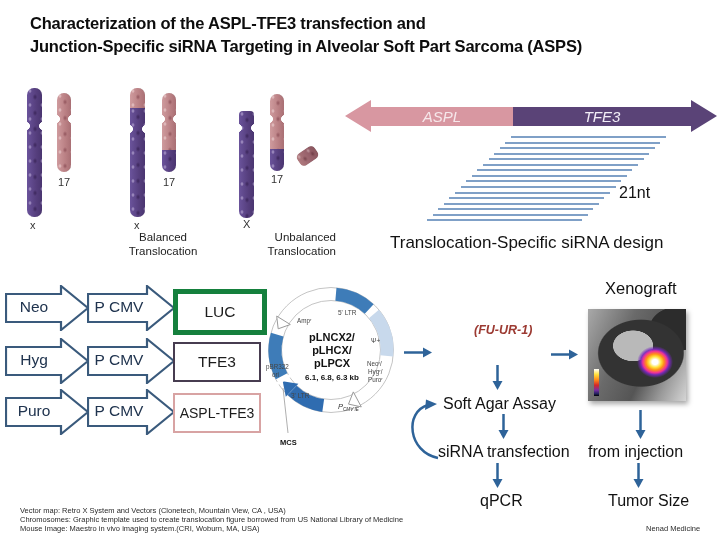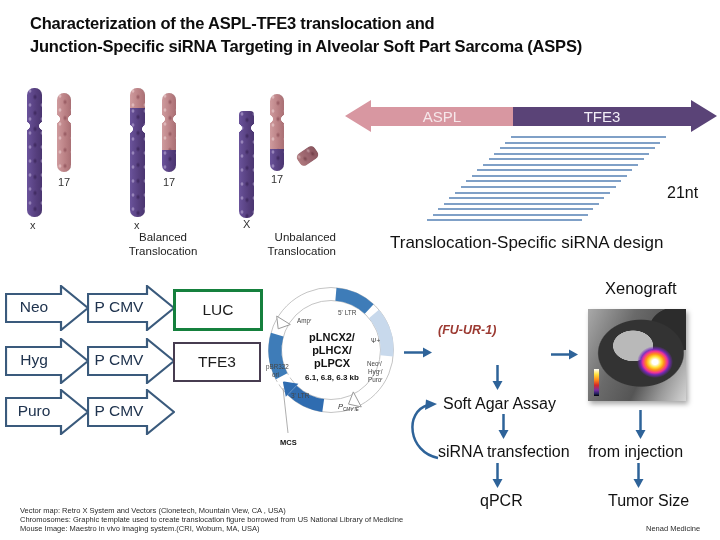--- a/index.html
+++ b/index.html
@@ -29,35 +29,35 @@
       background-size:11px 13px,9px 15px,100% 100%;}
   .cent{position:absolute;left:0;right:0;height:10px;background:
       radial-gradient(7px 6px at -2px 50%, #fff 68%, rgba(255,255,255,0) 72%),
       radial-gradient(7px 6px at calc(100% + 2px) 50%, #fff 68%, rgba(255,255,255,0) 72%);}
   .chrlabel{font-size:11px;color:#333;}
   .caption{font-size:11.5px;line-height:13.5px;color:#222;text-align:center;width:100px;}
   
   .fusion{left:345px;top:100px;width:372px;height:33px;}
   .fusion .bar{position:absolute;top:7px;height:19px;}
   .fusion .tri{position:absolute;top:0;width:0;height:0;border-top:16.5px solid transparent;border-bottom:16.5px solid transparent;}
-  .fusion-label{position:absolute;top:8px;font-size:15px;text-align:center;}
+  .fusion-label{position:absolute;top:8px;font-size:15px;text-align:center;font-style:italic;}
   
   .sirna-line{position:absolute;width:155px;height:2px;background:#7fa0c7;}
   .bigtext{font-size:16.5px;color:#121212;}
   
   .construct-row{position:absolute;left:5px;width:262px;height:46px;}
   .construct-row svg{position:absolute;top:0;}
   .arrow-label{position:absolute;top:13px;font-size:15.5px;color:#20344f;text-align:center;}
   .gene-box{position:absolute;left:168px;top:4px;width:84px;height:36px;background:#fff;
             display:flex;align-items:center;justify-content:center;font-size:15.5px;color:#1c1c1c;}
-  .gene-0{border:3px solid #15803d;}
+  .gene-0{border:5px solid #15803d;}
   .gene-1{border:2.5px solid #473c50;}
   .gene-2{border:2.5px solid #d8a3a3;font-size:14px;}
   
-  .note{font-size:12.5px;font-style:italic;font-weight:bold;color:#9c3a32;}
+  .note{font-size:12.5px;font-style:italic;font-weight:bold;color:#9c3a32;margin-left:36px;}
   .flowtext{font-size:16px;color:#121212;}
   
   .mouse{left:588px;top:309px;width:98px;height:92px;box-shadow:2px 3px 5px rgba(0,0,0,.35);
      background-image:
        radial-gradient(34px 26px at 46% 40%, #b9b9b9 0 58%, rgba(0,0,0,0) 60%),
        radial-gradient(64px 50px at 54% 48%, #333 0 66%, rgba(0,0,0,0) 68%),
        radial-gradient(44px 36px at 90% 22%, #2c2c2c 0 60%, rgba(0,0,0,0) 62%),
        linear-gradient(115deg,#a9a9a9,#6a6a6a 35%,#555 60%,#9a9a9a 80%,#d5d5d5 100%);}
   .glow{position:absolute;left:50%;top:40%;width:36px;height:32px;border-radius:50%;
      background:radial-gradient(closest-side,#ffffff 0 16%,#ffe23c 34%,#ff9016 50%,#f0309a 68%,rgba(120,40,190,.9) 80%,rgba(120,40,190,0) 100%);}
@@ -66,21 +66,21 @@
   
   .foot{font-size:7.5px;line-height:9.2px;color:#2b2b2b;}
   .plasmid-svg text{font-family:"Liberation Sans",sans-serif;}
 </style>
 </head>
 <body>
 
 <div class="slide">
 
   <div class="abs title">
-    <div>Characterization of the ASPL-TFE3 translocation and</div>
+    <div>Characterization of the ASPL-TFE3 transfection and</div>
     <div>Junction-Specific siRNA Targeting in Alveolar Soft Part Sarcoma (ASPS)</div>
   </div>
 
   <div class="chr" style="left:27px;top:88px;width:15px;height:129px;">
     <div class="seg purple" style="flex:1"></div>
     <div class="cent" style="top:33px"></div>
   </div>
   <div class="chr" style="left:57px;top:93px;width:14px;height:79px;">
     <div class="seg pink" style="flex:1"></div>
     <div class="cent" style="top:21px"></div>
@@ -144,21 +144,21 @@
       <div class="sirna-line" style="left: 471.8px; top: 174.85px; background: rgb(127, 160, 199);"></div>
       <div class="sirna-line" style="left: 466.2px; top: 180.4px; background: rgb(127, 160, 199);"></div>
       <div class="sirna-line" style="left: 460.6px; top: 185.95px; background: rgb(127, 160, 199);"></div>
       <div class="sirna-line" style="left: 455px; top: 191.5px; background: rgb(127, 160, 199);"></div>
       <div class="sirna-line" style="left: 449.4px; top: 197.05px; background: rgb(127, 160, 199);"></div>
       <div class="sirna-line" style="left: 443.8px; top: 202.6px; background: rgb(127, 160, 199);"></div>
       <div class="sirna-line" style="left: 438.2px; top: 208.15px; background: rgb(127, 160, 199);"></div>
       <div class="sirna-line" style="left: 432.6px; top: 213.7px; background: rgb(127, 160, 199);"></div>
       <div class="sirna-line" style="left: 427px; top: 219.25px; background: rgb(127, 160, 199);"></div>
     </div>
-  <div class="abs bigtext" style="left:619px;top:184px;font-size:16px;margin-left:48px;">21nt</div>
+  <div class="abs bigtext" style="left:619px;top:184px;font-size:16px;">21nt</div>
   <div class="abs bigtext" style="left:390px;top:233px;font-size:17px;">Translocation-Specific siRNA design</div>
 
   <div class="construct-row" style="top:285px;">
     <svg width="84" height="46" style="left:0">
         <polygon points="1,9 56,9 56,1 83,23 56,45 56,37 1,37" fill="#fff" stroke="#3a5a7c" stroke-width="2.2"></polygon>
       </svg>
     <svg width="88" height="46" style="left:82px">
         <polygon points="1,9 60,9 60,1 87,23 60,45 60,37 1,37" fill="#fff" stroke="#3a5a7c" stroke-width="2.2"></polygon>
       </svg>
     <div class="arrow-label" style="left:4px;width:50px;">Neo</div>
@@ -178,20 +178,21 @@
   </div>
   <div class="construct-row" style="top:389px;">
     <svg width="84" height="46" style="left:0">
         <polygon points="1,9 56,9 56,1 83,23 56,45 56,37 1,37" fill="#fff" stroke="#3a5a7c" stroke-width="2.2"></polygon>
       </svg>
     <svg width="88" height="46" style="left:82px">
         <polygon points="1,9 60,9 60,1 87,23 60,45 60,37 1,37" fill="#fff" stroke="#3a5a7c" stroke-width="2.2"></polygon>
       </svg>
     <div class="arrow-label" style="left:4px;width:50px;">Puro</div>
     <div class="arrow-label" style="left:86px;width:56px;">P CMV</div>
+    <div class="gene-box gene-2">ASPL-TFE3</div>
   </div>
 
   <svg class="abs plasmid-svg" style="left:264px;top:270px;" width="150" height="195" viewBox="0 0 150 195">
     <circle cx="67" cy="80" r="62.5" fill="none" stroke="#b5b5b5" stroke-width="0.8"></circle>
     <circle cx="67" cy="80" r="49.5" fill="none" stroke="#b5b5b5" stroke-width="0.8"></circle>
     <path d="M71.9 24.2 A56 56 0 0 1 105.2 39" fill="none" stroke="#3e7cb8" stroke-width="13"></path>
     <path d="M109.9 44 A56 56 0 0 1 122.7 85.9" fill="none" stroke="#c8d9ec" stroke-width="13"></path>
     <polygon points="84.5,134.1 97.3,136.9 89.3,121.9" fill="#fff" stroke="#9a9a9a" stroke-width="1"></polygon>
     <path d="M59.2 135.5 A56 56 0 0 1 28.1 120.3" fill="none" stroke="#2f6cb0" stroke-width="13"></path>
     <polygon points="18.7,111.3 21.8,126.8 34.4,113.8" fill="#2f6cb0"></polygon>

